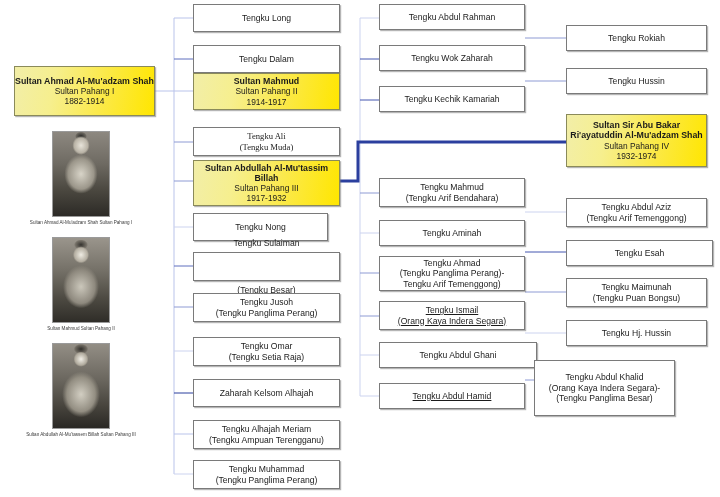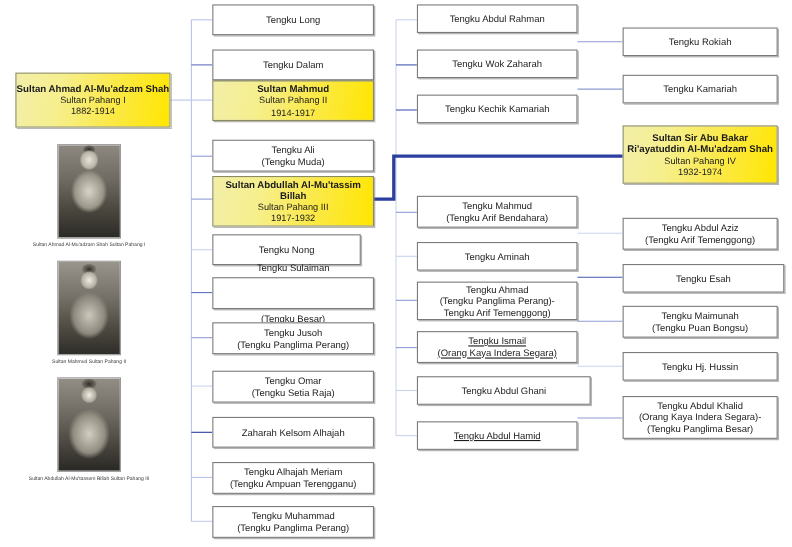--- a/index.html
+++ b/index.html
@@ -185,21 +185,21 @@
       <span class="ln">Tengku Long</span>
     </div>
   <div class="node" style="left:193px; top:45px;  width:147px; height:28px;">
       <span class="ln">Tengku Dalam</span>
     </div>
   <div class="node hl" style="left:193px; top:73px;  width:147px; height:37px;">
       <span class="ln ttl">Sultan Mahmud</span>
       <span class="ln sub">Sultan Pahang II</span>
       <span class="ln sub">1914-1917</span>
     </div>
-  <div class="node" style="left:193px; top:127px; width:147px; height:29px;">
+  <div class="node" style="left:193px; top:127px; width:147px; height:29px;font-family:Liberation Serif, serif;">
       <span class="ln">Tengku Ali</span>
       <span class="ln">(Tengku Muda)</span>
     </div>
   <div class="node hl" style="left:193px; top:160px; width:147px; height:46px;">
       <span class="ln ttl">Sultan Abdullah Al-Mu'tassim</span>
       <span class="ln ttl">Billah</span>
       <span class="ln sub">Sultan Pahang III</span>
       <span class="ln sub">1917-1932</span>
     </div>
   <div class="node" style="left:193px; top:213px; width:135px; height:28px;">
@@ -258,21 +258,21 @@
       <span class="ln">Tengku Abdul Ghani</span>
     </div>
   <div class="node" style="left:379px; top:383px; width:146px; height:26px;text-decoration:underline;">
       <span class="ln">Tengku Abdul Hamid</span>
     </div>
 
   <div class="node" style="left:566px; top:25px;  width:141px; height:26px;">
       <span class="ln">Tengku Rokiah</span>
     </div>
   <div class="node" style="left:566px; top:68px;  width:141px; height:26px;">
-      <span class="ln">Tengku Kamariah</span>
+      <span class="ln">Tengku Hussin</span>
     </div>
   <div class="node hl" style="left:566px; top:114px; width:141px; height:53px;">
       <span class="ln ttl">Sultan Sir Abu Bakar</span>
       <span class="ln ttl">Ri'ayatuddin Al-Mu'adzam Shah</span>
       <span class="ln sub">Sultan Pahang IV</span>
       <span class="ln sub">1932-1974</span>
     </div>
   <div class="node" style="left:566px; top:198px; width:141px; height:29px;">
       <span class="ln">Tengku Abdul Aziz</span>
       <span class="ln">(Tengku Arif Temenggong)</span>
@@ -280,19 +280,19 @@
   <div class="node" style="left:566px; top:240px; width:147px; height:26px;">
       <span class="ln">Tengku Esah</span>
     </div>
   <div class="node" style="left:566px; top:278px; width:141px; height:29px;">
       <span class="ln">Tengku Maimunah</span>
       <span class="ln">(Tengku Puan Bongsu)</span>
     </div>
   <div class="node" style="left:566px; top:320px; width:141px; height:26px;">
       <span class="ln">Tengku Hj. Hussin</span>
     </div>
-  <div class="node" style="left:566px; top:360px; width:141px; height:39px;">
+  <div class="node" style="left:534px; top:360px; width:141px; height:56px;">
       <span class="ln">Tengku Abdul Khalid</span>
       <span class="ln">(Orang Kaya Indera Segara)-</span>
       <span class="ln">(Tengku Panglima Besar)</span>
     </div>
 
 </div>
 
 </body></html>

